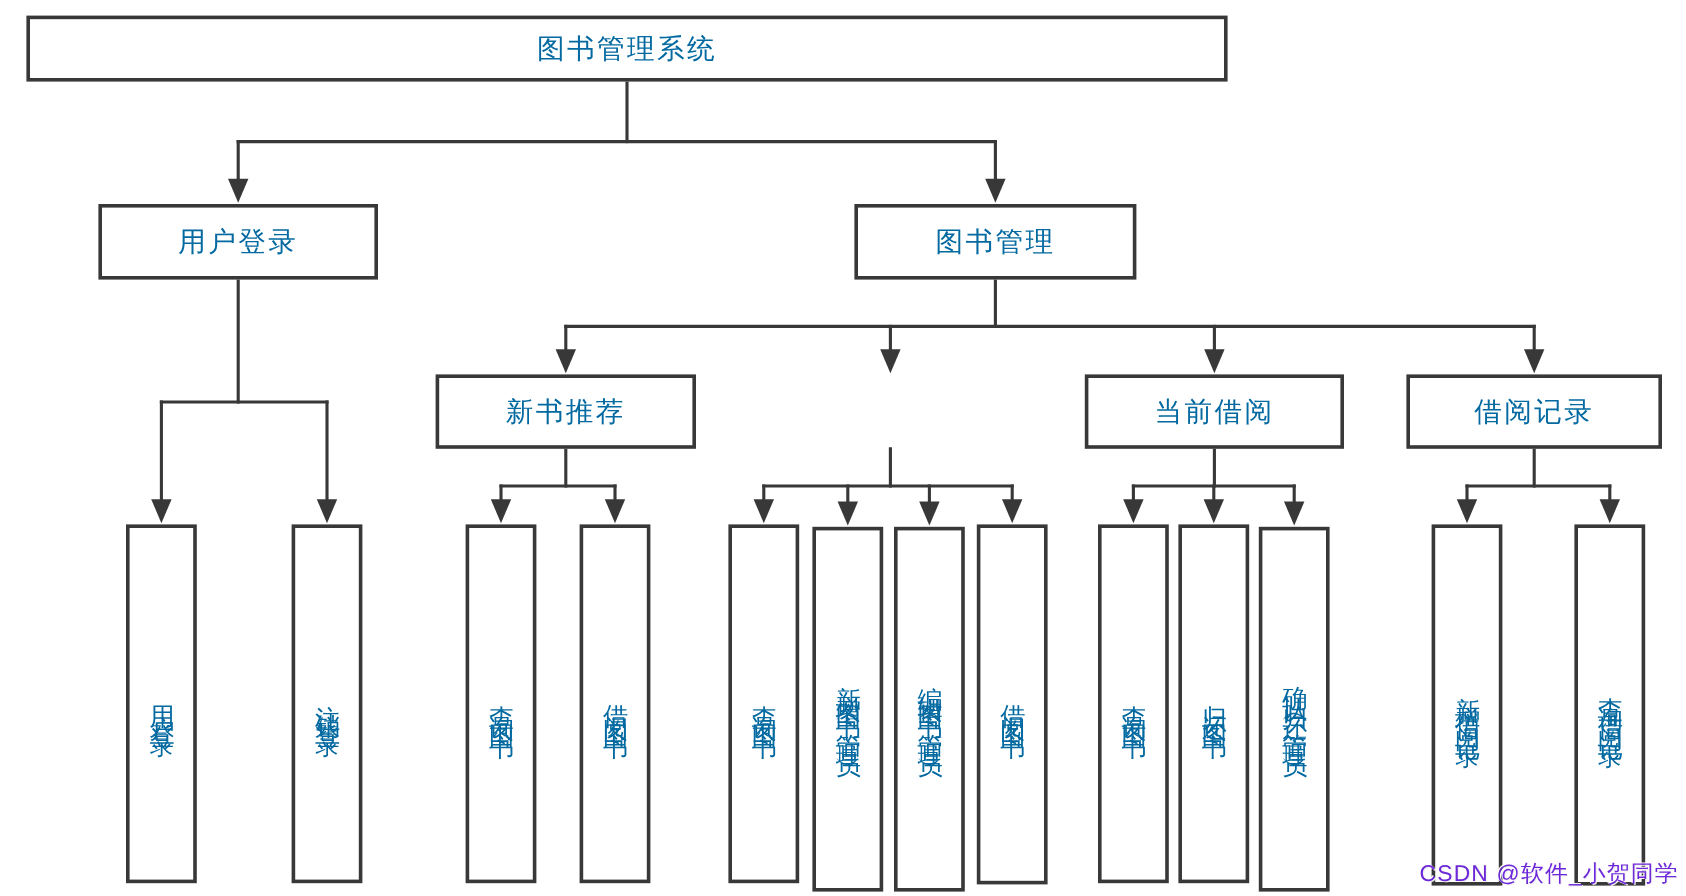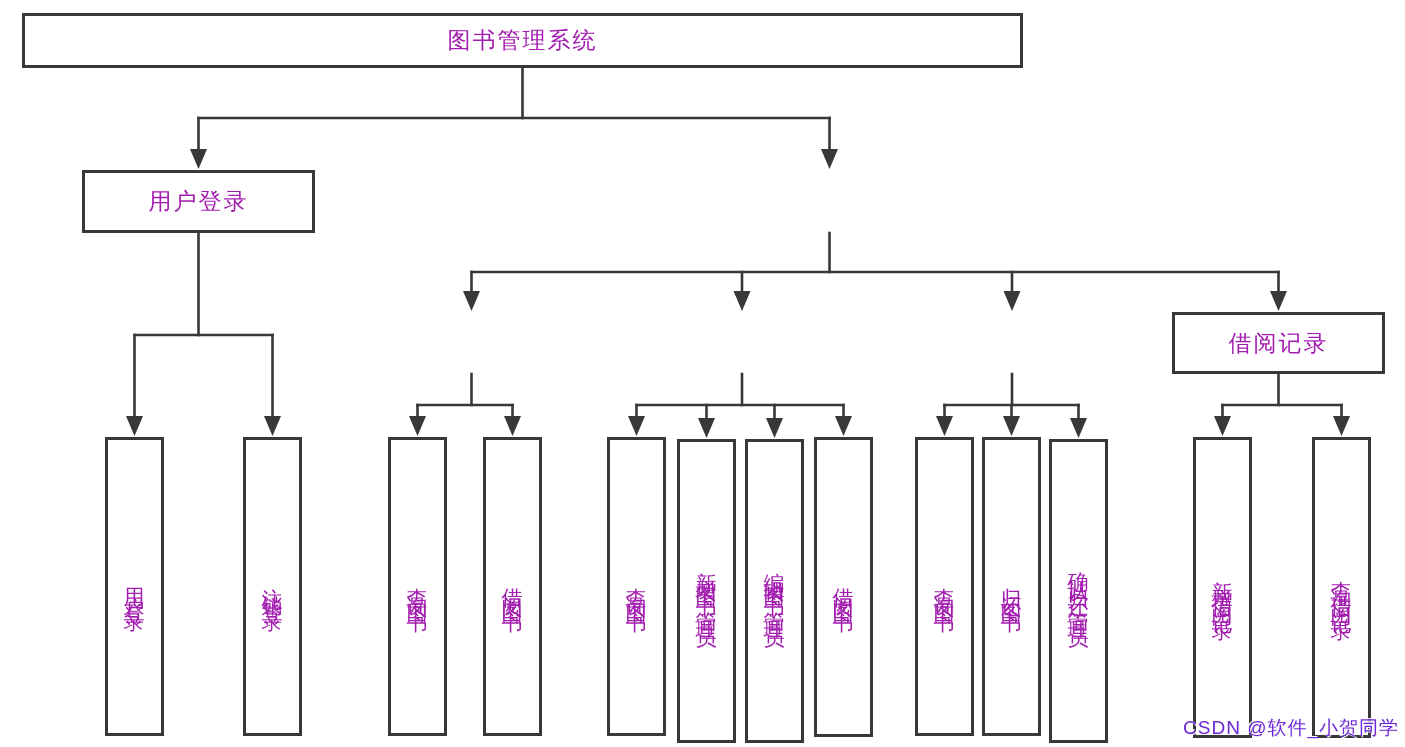--- a/index.html
+++ b/index.html
@@ -18,21 +18,21 @@
     pointer-events: none;
   }
   .node {
     position: absolute;
     box-sizing: border-box;
     border: 3px solid #383838;
     background: #ffffff;
     display: flex;
     align-items: center;
     justify-content: center;
-    color: #a21caf;
+    color: #0369a1;
     z-index: 2;
   }
   .node.h {
     font-size: 23px;
     letter-spacing: 2px;
     white-space: nowrap;
   }
   .node.v {
     writing-mode: vertical-rl;
     text-orientation: mixed;
@@ -108,21 +108,24 @@
       <line x1="1222.5" y1="405" x2="1341.5" y2="405" stroke="#383838" stroke-width="2.6" stroke-linecap="square"></line>
       <line x1="1222.5" y1="405" x2="1222.5" y2="418" stroke="#383838" stroke-width="2.6" stroke-linecap="square"></line>
       <polygon points="1214,416 1231,416 1222.5,436" fill="#383838"></polygon>
       <line x1="1341.5" y1="405" x2="1341.5" y2="418" stroke="#383838" stroke-width="2.6" stroke-linecap="square"></line>
       <polygon points="1333,416 1350,416 1341.5,436" fill="#383838"></polygon>
     </svg>
 
   <div class="node h" style="left:22px; top:13px; width:1001px; height:55px;">图书管理系统</div>
 
   <div class="node h" style="left:82px; top:170px; width:233px; height:63px;">用户登录</div>
+  <div class="node h" style="left:712px; top:170px; width:235px; height:63px;">图书管理</div>
 
+  <div class="node h" style="left:363px; top:312px; width:217px; height:62px;">新书推荐</div>
+  <div class="node h" style="left:904px; top:312px; width:216px; height:62px;">当前借阅</div>
   <div class="node h" style="left:1172px; top:312px; width:213px; height:62px;">借阅记录</div>
 
   <div class="node v" style="left:105px; top:437px; width:59px; height:299px;">用户登录</div>
   <div class="node v" style="left:243px; top:437px; width:59px; height:299px;">注销登录</div>
 
   <div class="node v" style="left:388px; top:437px; width:59px; height:299px;">查询图书</div>
   <div class="node v" style="left:483px; top:437px; width:59px; height:299px;">借阅图书</div>
 
   <div class="node v" style="left:607px; top:437px; width:59px; height:299px;">查询图书</div>
   <div class="node v" style="left:677px; top:439px; width:59px; height:304px;">新增图书（管理员）</div>

